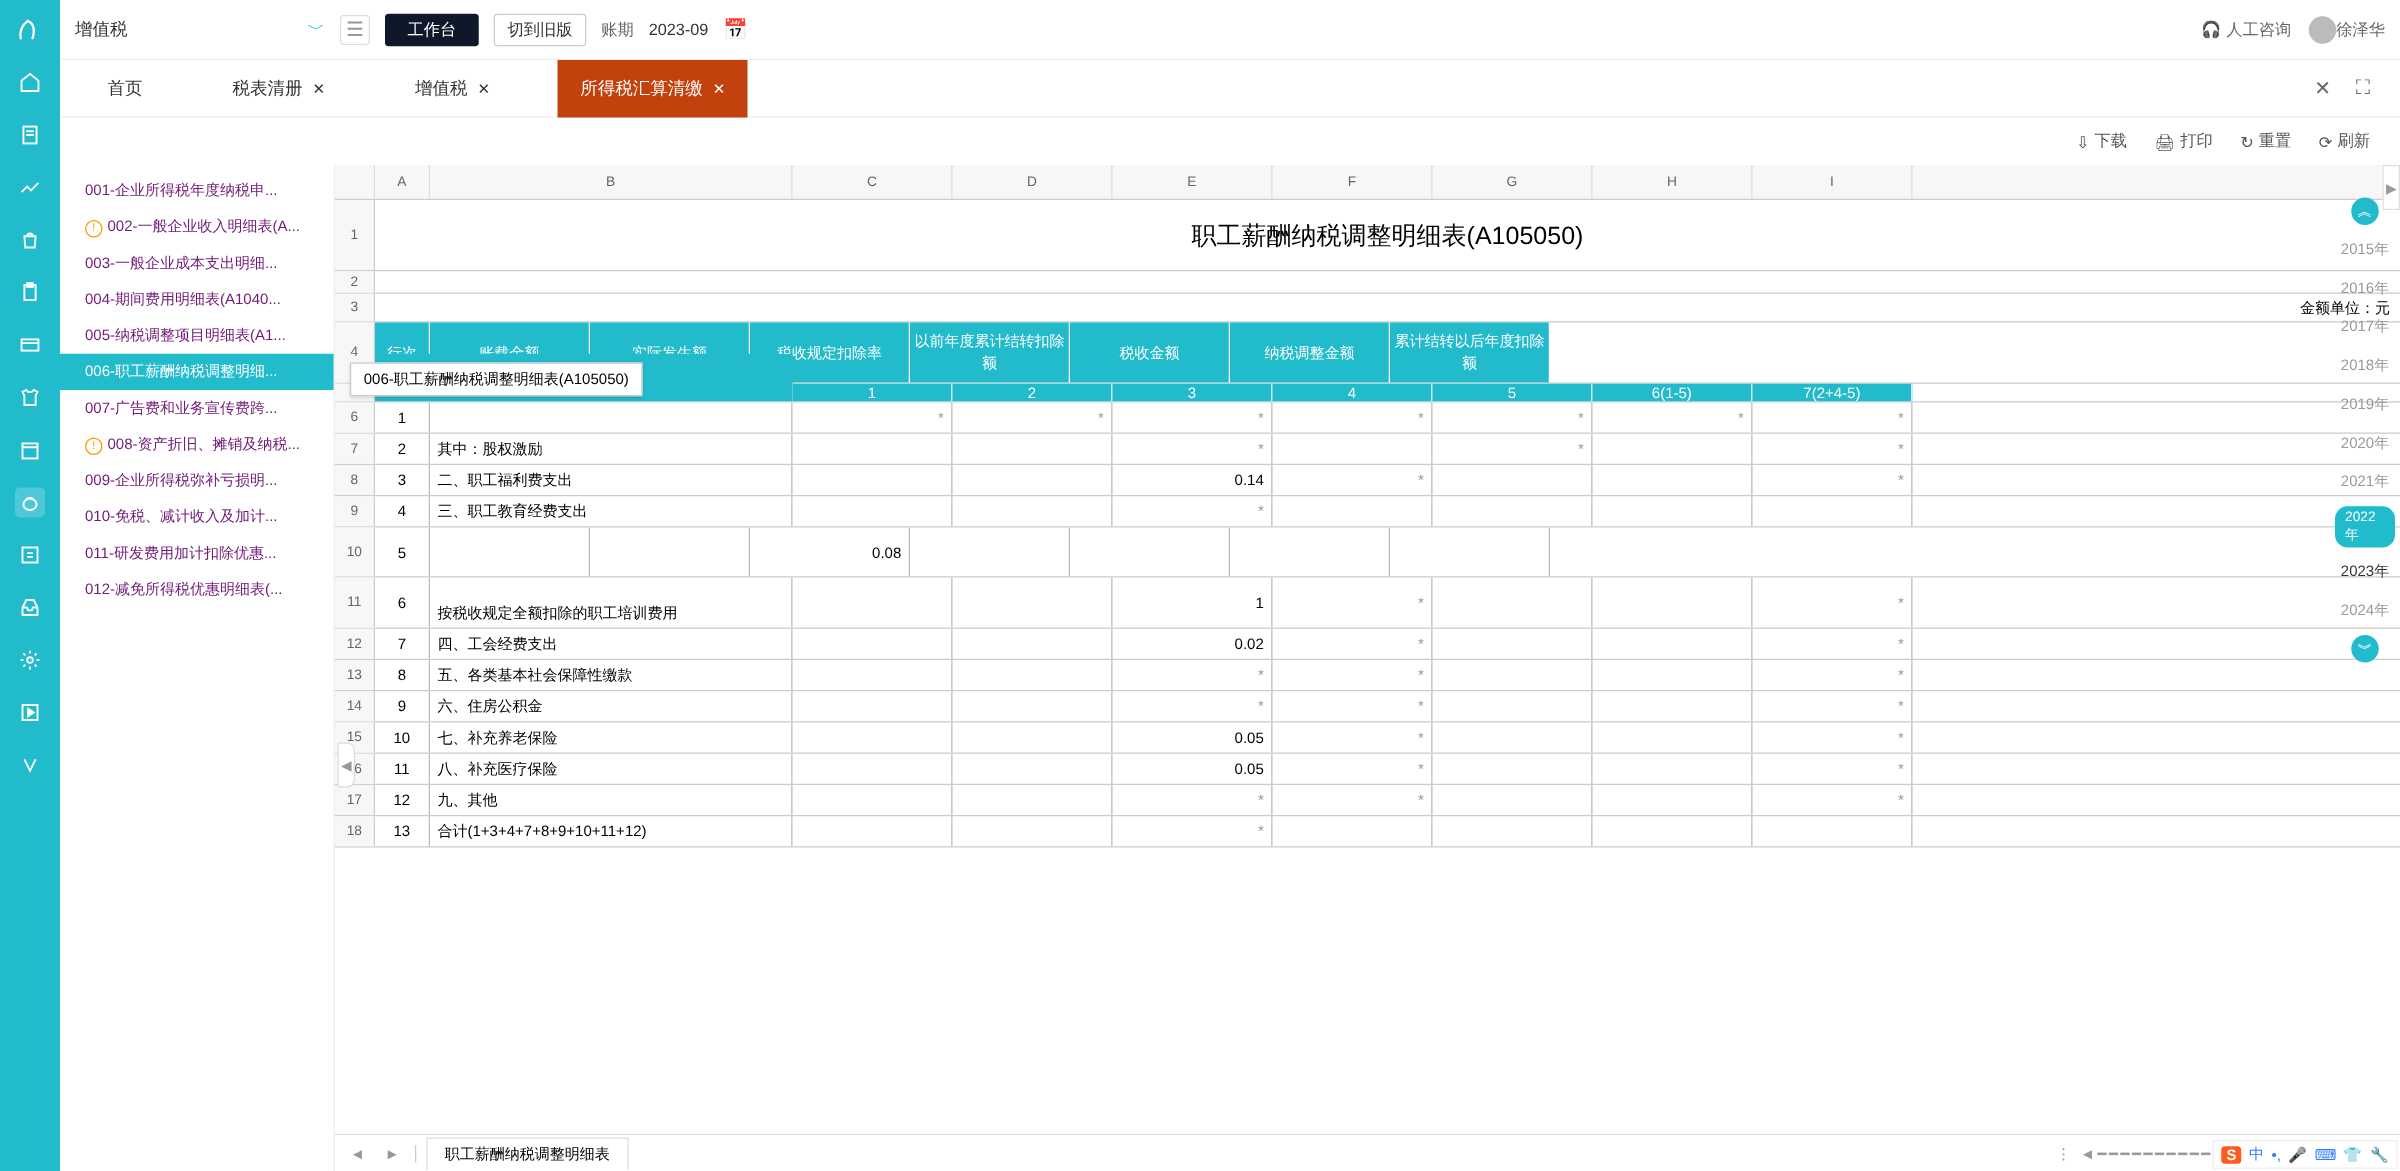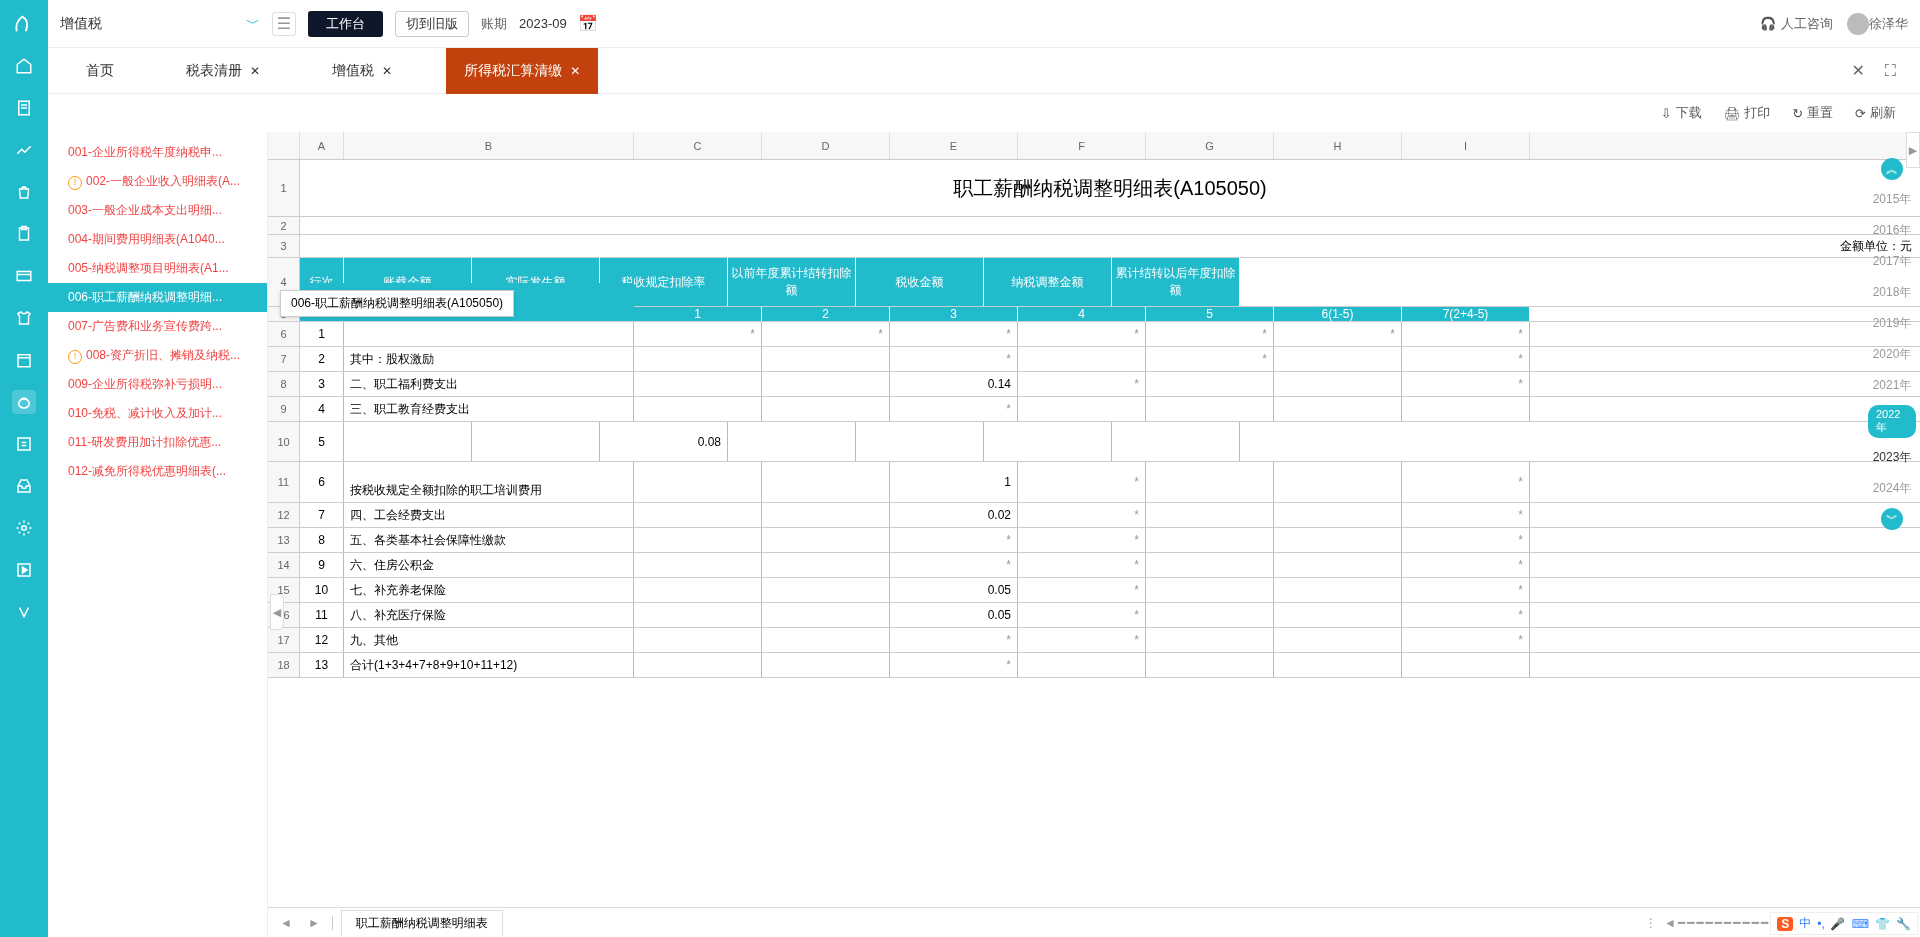--- a/index.html
+++ b/index.html
@@ -24,21 +24,21 @@
 .tab.active{background:#c2410c;color:#fff}
 .tab .x{font-size:12px;cursor:pointer}
 .tabbar .tabbar-right{margin-left:auto;display:flex;gap:12px;align-items:center}
 .tabbar .tb-x{font-size:16px;color:#666;cursor:pointer;padding:4px}
 .warn-row{display:flex;padding:10px 24px;align-items:flex-start}
 .warn-text{color:#ff4d4f;font-size:13px;line-height:1.6;flex:0 0 68%}
 .warn-actions{margin-left:auto;display:flex;align-items:center;gap:22px;color:#555;font-size:13px}
 .warn-actions .act{display:flex;align-items:center;gap:4px;cursor:pointer}
 .content{flex:1;display:flex;overflow:hidden;position:relative}
 .side-list{width:220px;border-right:1px solid #eee;padding:6px 0;overflow:hidden}
-.side-item{padding:6px 6px 6px 20px;font-size:12px;color:#ef4444;cursor:pointer;white-space:nowrap;overflow:hidden;text-overflow:ellipsis}
+.side-item{padding:6px 6px 6px 20px;font-size:12px;color:#701a75;cursor:pointer;white-space:nowrap;overflow:hidden;text-overflow:ellipsis}
 .side-item.mark::before{content:"!";display:inline-block;width:12px;height:12px;border:1px solid #ff9800;color:#ff9800;border-radius:50%;font-size:9px;text-align:center;line-height:11px;margin-right:4px}
 .side-item.active{background:#22bbcc;color:#fff}
 .tooltip{position:absolute;left:232px;top:158px;background:#fff;border:1px solid #ccc;padding:4px 10px;font-size:12px;box-shadow:0 1px 3px rgba(0,0,0,.15);z-index:5}
 .sheet{flex:1;display:flex;flex-direction:column;overflow:hidden}
 .col-heads{display:flex;height:28px;border-bottom:1px solid #ccc;background:#f7f7f7;font-size:11px;color:#666}
 .col-heads div{border-right:1px solid #ddd;display:flex;align-items:center;justify-content:center}
 .row-region{flex:1;overflow:auto}
 .grid-row{display:flex;border-bottom:1px solid #ccc;font-size:12px}
 .rownum{width:32px;background:#f7f7f7;border-right:1px solid #ccc;display:flex;align-items:center;justify-content:center;color:#666;font-size:11px}
 .title-row{height:56px;font-weight:normal;font-size:20px;display:flex;align-items:center;justify-content:center;flex:1}

